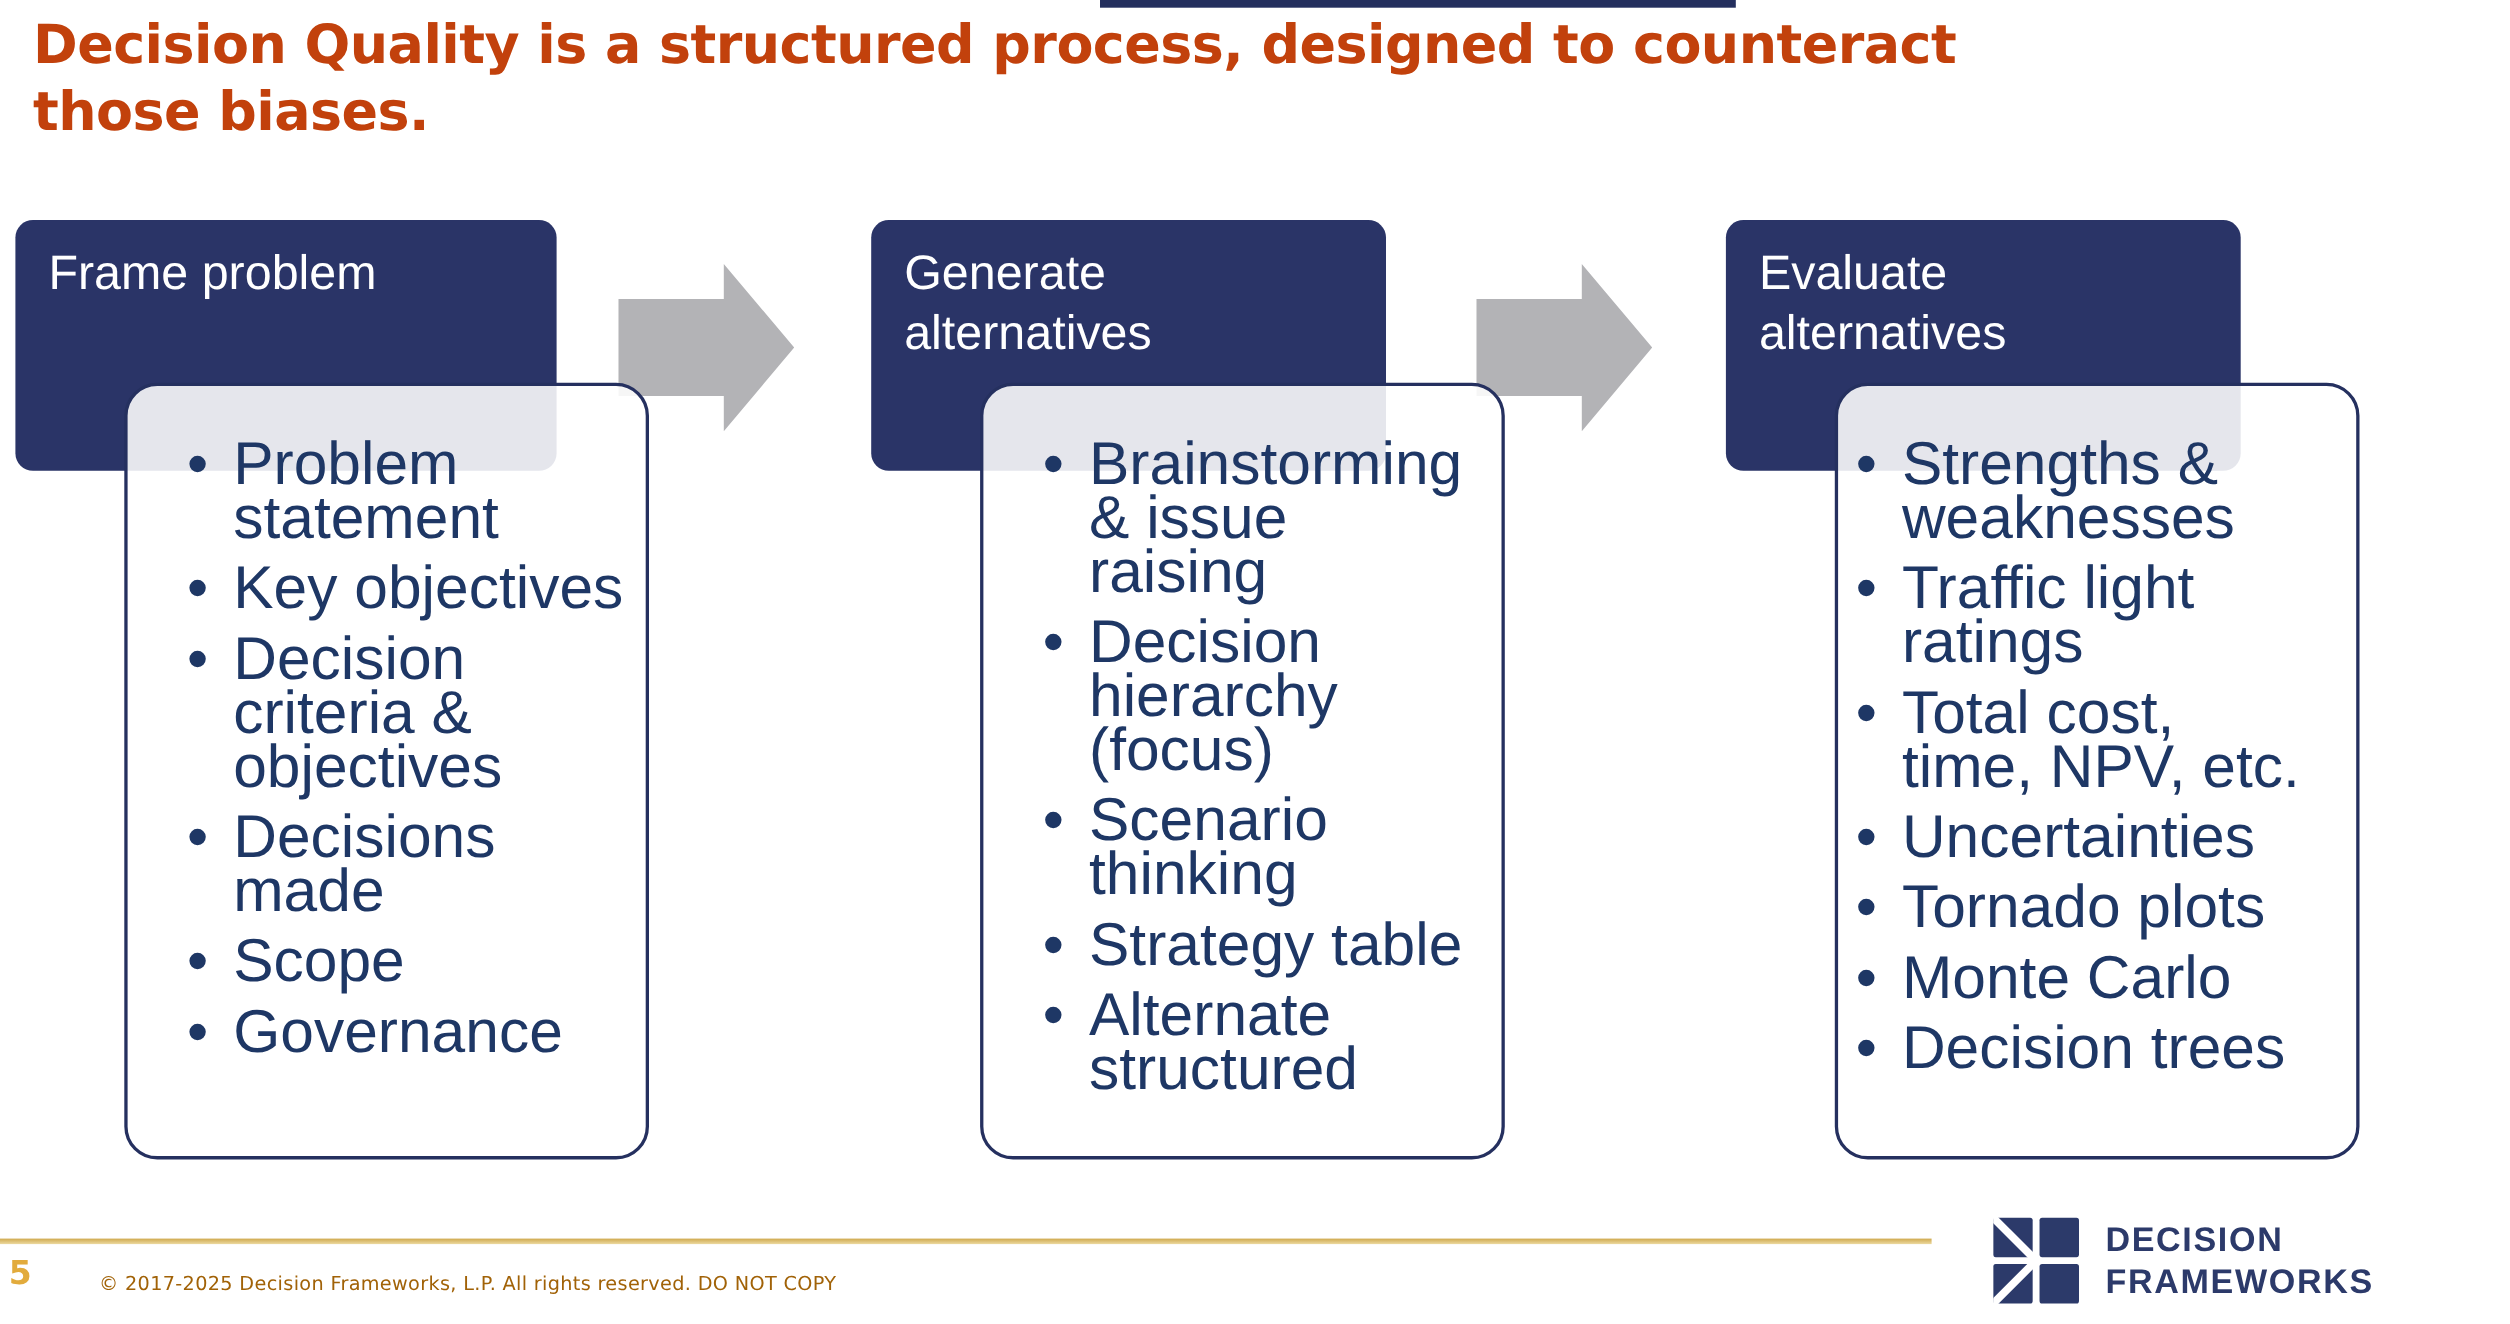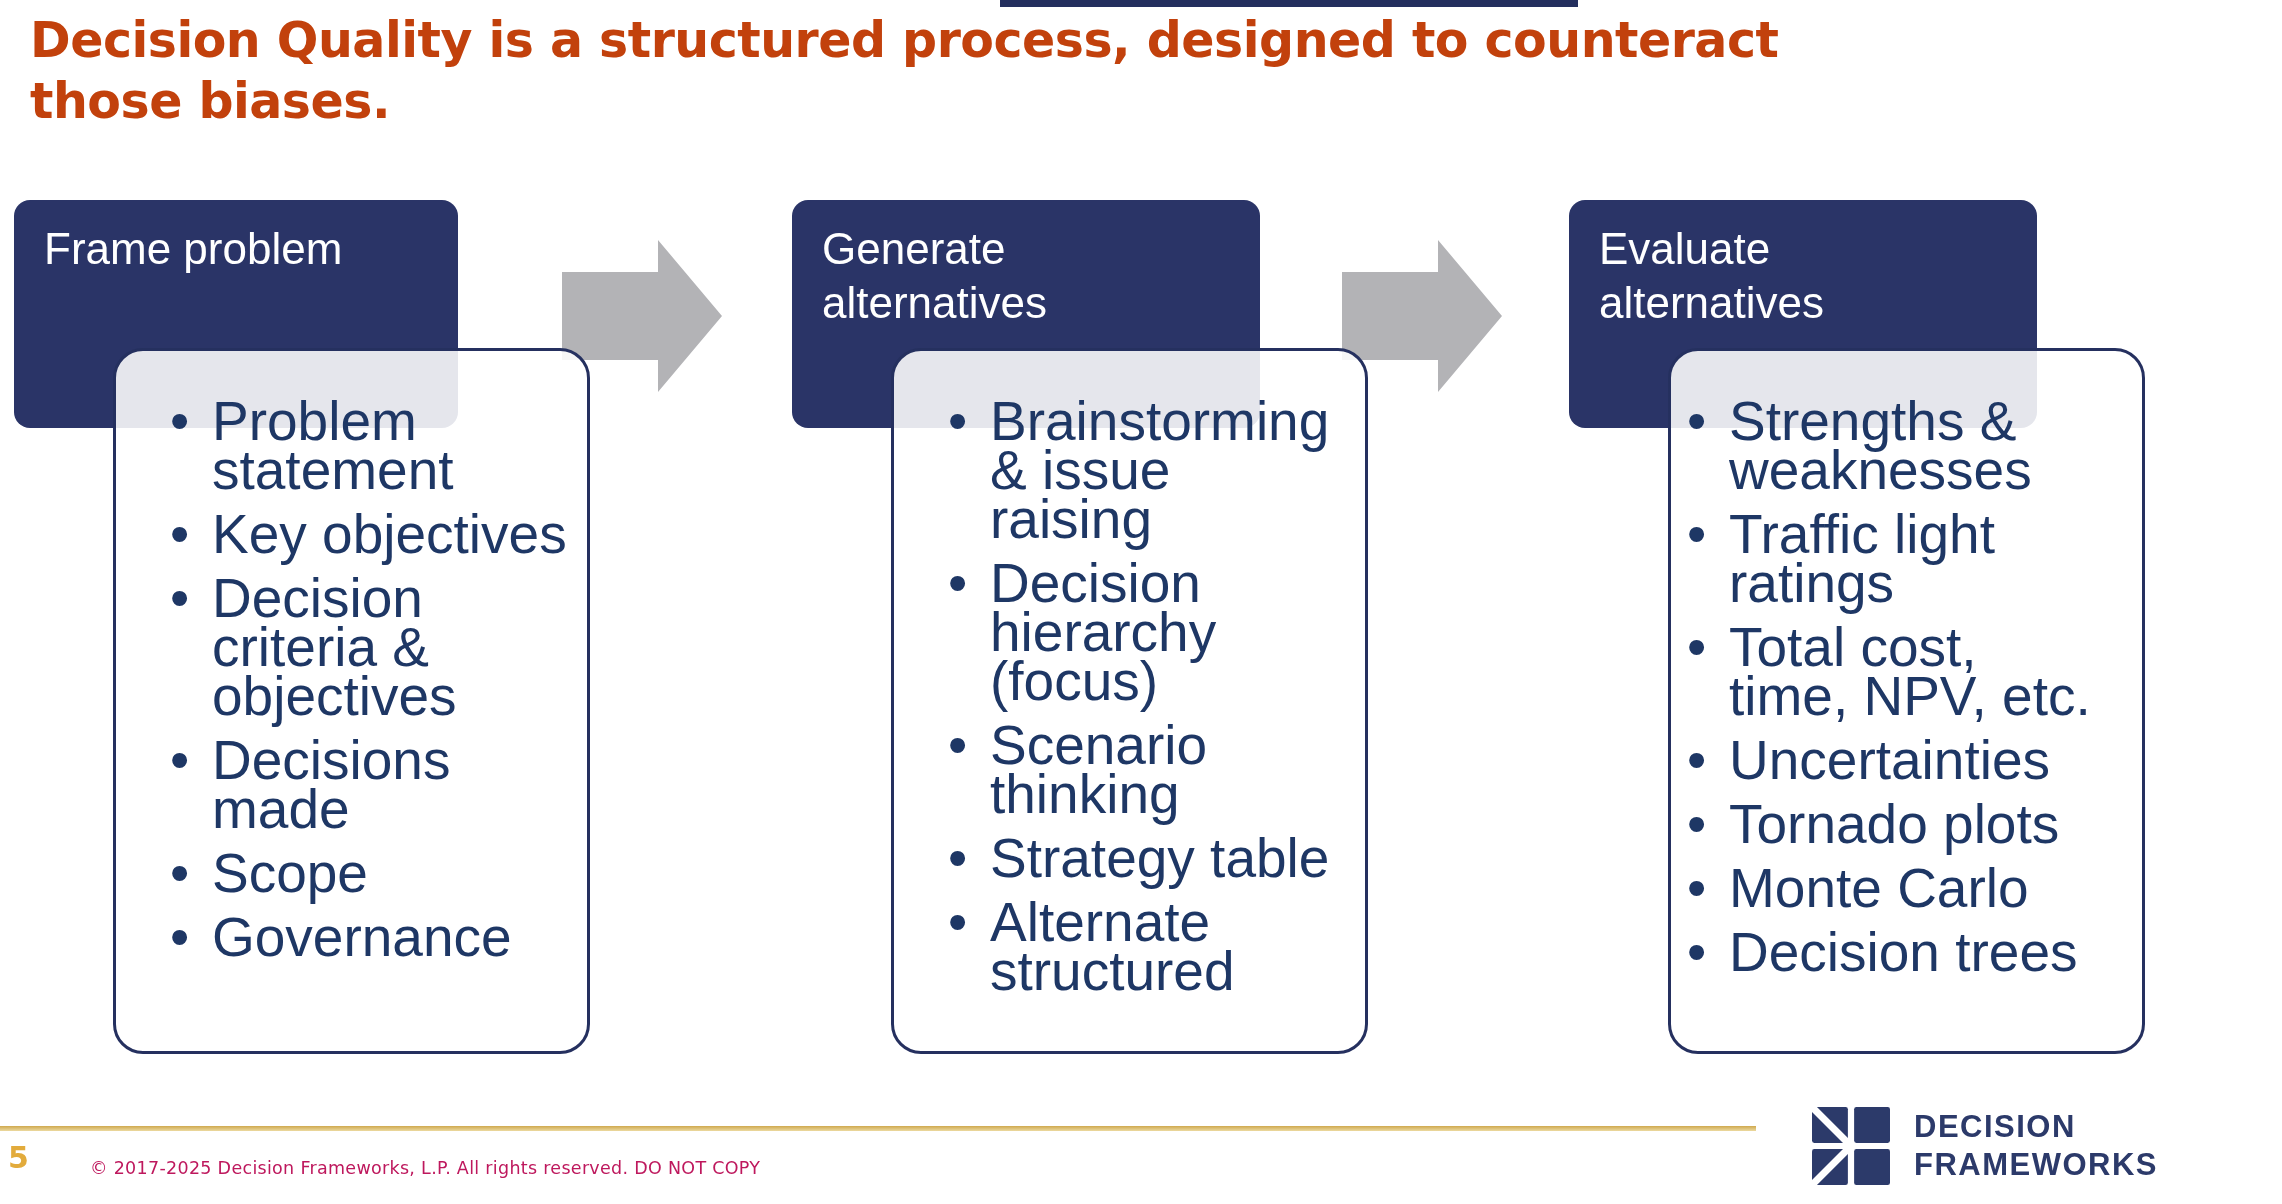--- a/index.html
+++ b/index.html
@@ -20,21 +20,21 @@
     font-size:49px;line-height:61px;font-weight:700;
     color:#c2410c;white-space:pre-line;letter-spacing:-0.5px;
   }
   .hbox{
     position:absolute;top:200px;height:228px;z-index:1;
     background:#2a3467;border-radius:16px;
     color:#ffffff;font-size:44px;line-height:54px;
     padding:22px 0 0 30px;box-sizing:border-box;
     white-space:pre-line;
   }
-  .hbox.c1{left:14px;width:444px;}
+  .hbox.c1{left:14px;width:492px;}
   .hbox.c2{left:792px;width:468px;}
   .hbox.c3{left:1569px;width:468px;}
   .arrow{
     position:absolute;top:240px;width:160px;height:152px;z-index:1;
     background:#b3b3b6;
     clip-path:polygon(0% 21%,60% 21%,60% 0%,100% 50%,60% 100%,60% 79%,0% 79%);
   }
   .arrow.a1{left:562px;}
   .arrow.a2{left:1342px;}
   .card{
@@ -65,21 +65,21 @@
     background:linear-gradient(#cfa94e,#ecd9a0);
   }
   .page-num{
     position:absolute;left:8px;top:1140px;
     font-family:"DejaVu Sans", sans-serif;
     font-size:30px;font-weight:700;color:#e2ab3c;
   }
   .copyright{
     position:absolute;left:90px;top:1158px;
     font-family:"DejaVu Sans", sans-serif;
-    font-size:17.5px;color:#be185d;letter-spacing:0.3px;
+    font-size:17.5px;color:#a16207;letter-spacing:0.3px;
   }
   .logo{
     position:absolute;left:1812px;top:1106px;
     display:flex;align-items:center;
   }
   .logo svg{width:78px;height:80px;display:block;}
   .logo-text{
     margin-left:24px;
     font-family:"Liberation Sans", sans-serif;
     font-size:31px;line-height:38px;font-weight:700;

